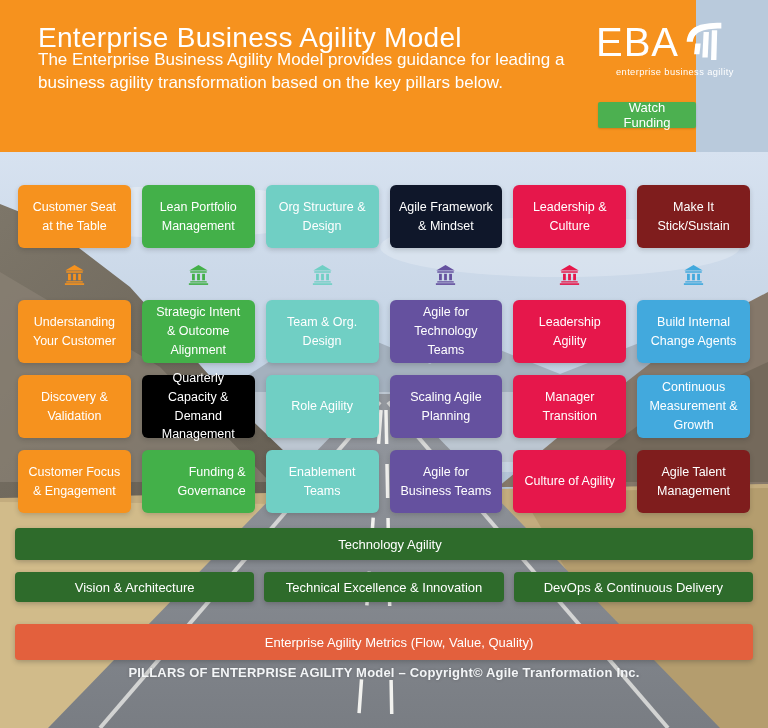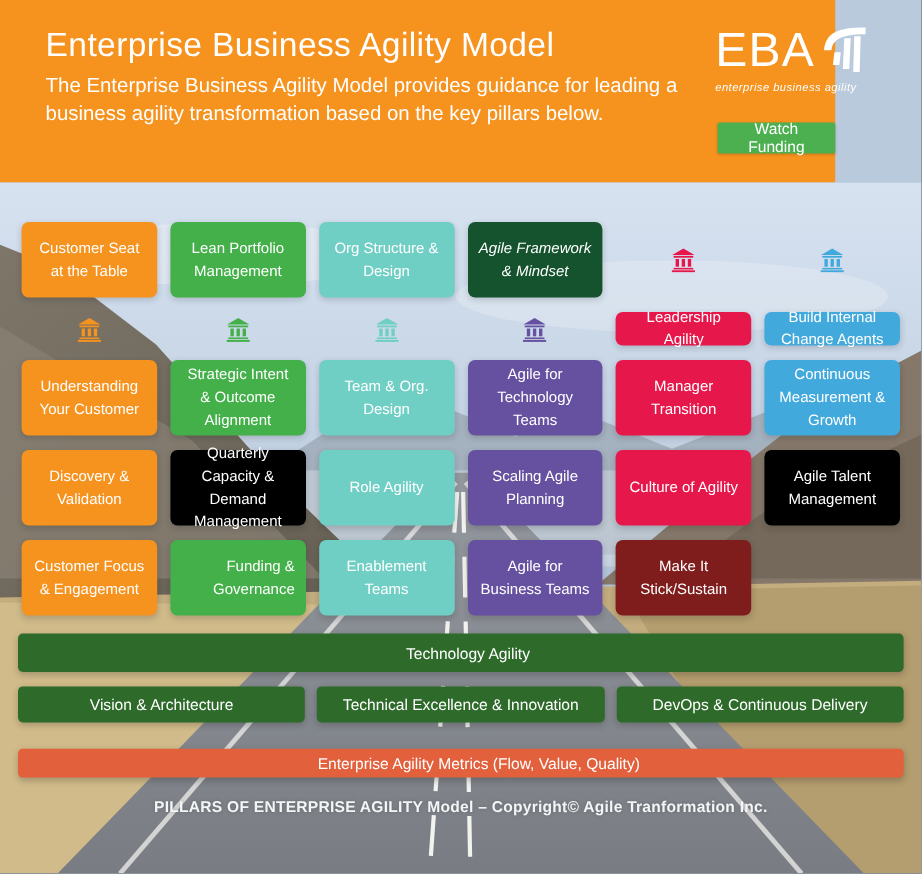--- a/index.html
+++ b/index.html
@@ -2,25 +2,25 @@
 <html><head>
 <meta charset="utf-8">
 <style>
   * { margin:0; padding:0; box-sizing:border-box; }
   body { font-family:"Liberation Sans", sans-serif; background:#444; }
   .page { position:relative; width:768px; height:728px; overflow:hidden; background:#b9cadc; }
 
   
   .header { position:relative; width:696px; height:152px; }
   .title { position:absolute; left:38px; top:22px; color:#fff; font-size:28px; font-weight:300; letter-spacing:.3px; }
-  .subtitle { position:absolute; left:38px; top:60px; width:548px; color:#fff; font-size:17px; line-height:23px; font-weight:400; }
+  .subtitle { position:absolute; left:38px; top:48px; width:548px; color:#fff; font-size:17px; line-height:23px; font-weight:400; }
   .logo { position:absolute; left:596px; top:20px; width:126px; color:#fff; }
   .logo-row { display:flex; align-items:flex-start; gap:6px; }
   .logo-acronym { font-size:40px; font-weight:400; letter-spacing:1px; line-height:44px; }
-  .logo-tagline { font-size:9.3px; font-style:italic; letter-spacing:.4px; margin-top:1px; white-space:nowrap; }
+  .logo-tagline { font-size:9.3px; letter-spacing:.4px; margin-top:1px; white-space:nowrap;margin-left:20px; }
   .watch-btn { position:absolute; left:598px; top:102px; height:26px; padding:0 15px; border:none; border-radius:2px;
                color:#fff; font-size:13px; font-family:"Liberation Sans",sans-serif; display:flex; align-items:center; cursor:pointer;
                box-shadow:0 1px 2px rgba(0,0,0,.15); }
 
   
   .photo { position:relative; width:768px; height:576px; }
   .bg { position:absolute; inset:0; width:100%; height:100%; }
 
   .grid { position:absolute; left:18px; right:18px; top:33px;
           display:grid; grid-template-columns:repeat(6,1fr);
@@ -30,21 +30,21 @@
           text-align:center; font-size:12.5px; line-height:1.5; padding:3px 9px; font-weight:500;
           box-shadow:0 2px 5px rgba(30,30,30,.18); cursor:pointer; }
   .iconcell { display:flex; align-items:center; justify-content:center; }
 
   .bar { position:absolute; left:15px; right:15px; border-radius:4px; color:#fff;
          display:flex; align-items:center; justify-content:center; font-size:13px; font-weight:500;
          box-shadow:0 2px 5px rgba(30,30,30,.25); cursor:pointer; }
   .tech-bar { top:376px; height:32px; }
   .sub-row { position:absolute; left:15px; right:15px; top:420px; height:30px; display:flex; gap:10px; }
   .sub-bar { position:relative; flex:1; left:auto; right:auto; height:30px; }
-  .metrics-bar { top:472px; height:24px;padding-left:30px; }
+  .metrics-bar { top:472px; height:36px;padding-left:30px; }
   .copyright { position:absolute; left:0; right:0; top:513px; text-align:center; color:#f3f5f7;
                font-size:13px; font-weight:600; letter-spacing:.2px; text-shadow:0 0 3px rgba(60,60,60,.35); }
 </style>
 </head>
 <body>
 
 <div class="page">
 
   <div class="header" style="background: rgb(246, 146, 30);">
     <div class="title">Enterprise Business Agility Model</div>
@@ -153,36 +153,37 @@
             <rect x="10.4" y="11.2" width="3.2" height="7.4"></rect>
             <rect x="16.2" y="11.2" width="3.2" height="7.4"></rect>
             <rect x="2.6" y="19.7" width="18.8" height="1.5"></rect>
             <rect x="1" y="22" width="22" height="1.9"></rect>
           </svg>
       </div>
       <div class="cell" style="background: rgb(112, 207, 196);">Team &amp; Org. Design</div>
       <div class="cell" style="background: rgb(112, 207, 196);">Role Agility</div>
       <div class="cell" style="background: rgb(112, 207, 196);">Enablement Teams</div>
 
-      <div class="cell" style="background: #14532d; font-style: italic;">Agile Framework &amp; Mindset</div>
+      <div class="cell" style="background: #0f172a;">Agile Framework &amp; Mindset</div>
       <div class="iconcell" style="color: rgb(101, 81, 159);">
         <svg viewBox="0 0 24 24" width="21" height="21" fill="currentColor" aria-hidden="true">
             <path d="M12 1.2 22.6 7.4H1.4Z"></path>
             <rect x="2.6" y="8.3" width="18.8" height="1.7"></rect>
             <rect x="4.6" y="11.2" width="3.2" height="7.4"></rect>
             <rect x="10.4" y="11.2" width="3.2" height="7.4"></rect>
             <rect x="16.2" y="11.2" width="3.2" height="7.4"></rect>
             <rect x="2.6" y="19.7" width="18.8" height="1.5"></rect>
             <rect x="1" y="22" width="22" height="1.9"></rect>
           </svg>
       </div>
       <div class="cell" style="background: rgb(101, 81, 159);">Agile for Technology Teams</div>
       <div class="cell" style="background: rgb(101, 81, 159);">Scaling Agile Planning</div>
       <div class="cell" style="background: rgb(101, 81, 159);">Agile for Business Teams</div>
 
+      <div class="cell" style="background: rgb(230, 23, 75);">Leadership &amp; Culture</div>
       <div class="iconcell" style="color: rgb(230, 23, 75);">
         <svg viewBox="0 0 24 24" width="21" height="21" fill="currentColor" aria-hidden="true">
             <path d="M12 1.2 22.6 7.4H1.4Z"></path>
             <rect x="2.6" y="8.3" width="18.8" height="1.7"></rect>
             <rect x="4.6" y="11.2" width="3.2" height="7.4"></rect>
             <rect x="10.4" y="11.2" width="3.2" height="7.4"></rect>
             <rect x="16.2" y="11.2" width="3.2" height="7.4"></rect>
             <rect x="2.6" y="19.7" width="18.8" height="1.5"></rect>
             <rect x="1" y="22" width="22" height="1.9"></rect>
           </svg>
@@ -198,21 +199,21 @@
             <rect x="2.6" y="8.3" width="18.8" height="1.7"></rect>
             <rect x="4.6" y="11.2" width="3.2" height="7.4"></rect>
             <rect x="10.4" y="11.2" width="3.2" height="7.4"></rect>
             <rect x="16.2" y="11.2" width="3.2" height="7.4"></rect>
             <rect x="2.6" y="19.7" width="18.8" height="1.5"></rect>
             <rect x="1" y="22" width="22" height="1.9"></rect>
           </svg>
       </div>
       <div class="cell" style="background: rgb(66, 169, 221);">Build Internal Change Agents</div>
       <div class="cell" style="background: rgb(66, 169, 221);">Continuous Measurement &amp; Growth</div>
-      <div class="cell" style="background: #000000;">Agile Talent Management</div>
+      <div class="cell" style="background: #7f1d1d;">Agile Talent Management</div>
     </div>
 
     <div class="bar tech-bar" style="background: rgb(46, 107, 43); padding-left: 12px;">Technology Agility</div>
 
     <div class="sub-row">
       <div class="bar sub-bar" style="background: rgb(46, 107, 43);">Vision &amp; Architecture</div>
       <div class="bar sub-bar" style="background: rgb(46, 107, 43);">Technical Excellence &amp; Innovation</div>
       <div class="bar sub-bar" style="background: rgb(46, 107, 43);">DevOps &amp; Continuous Delivery</div>
     </div>
 

